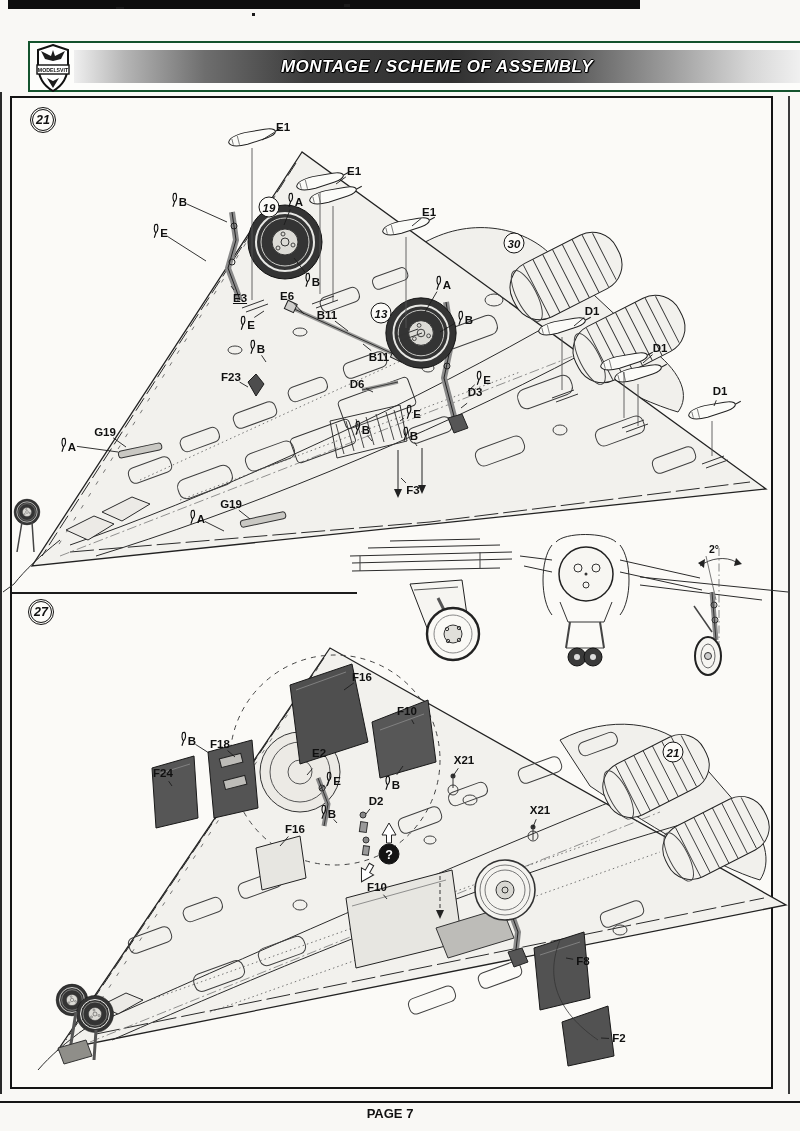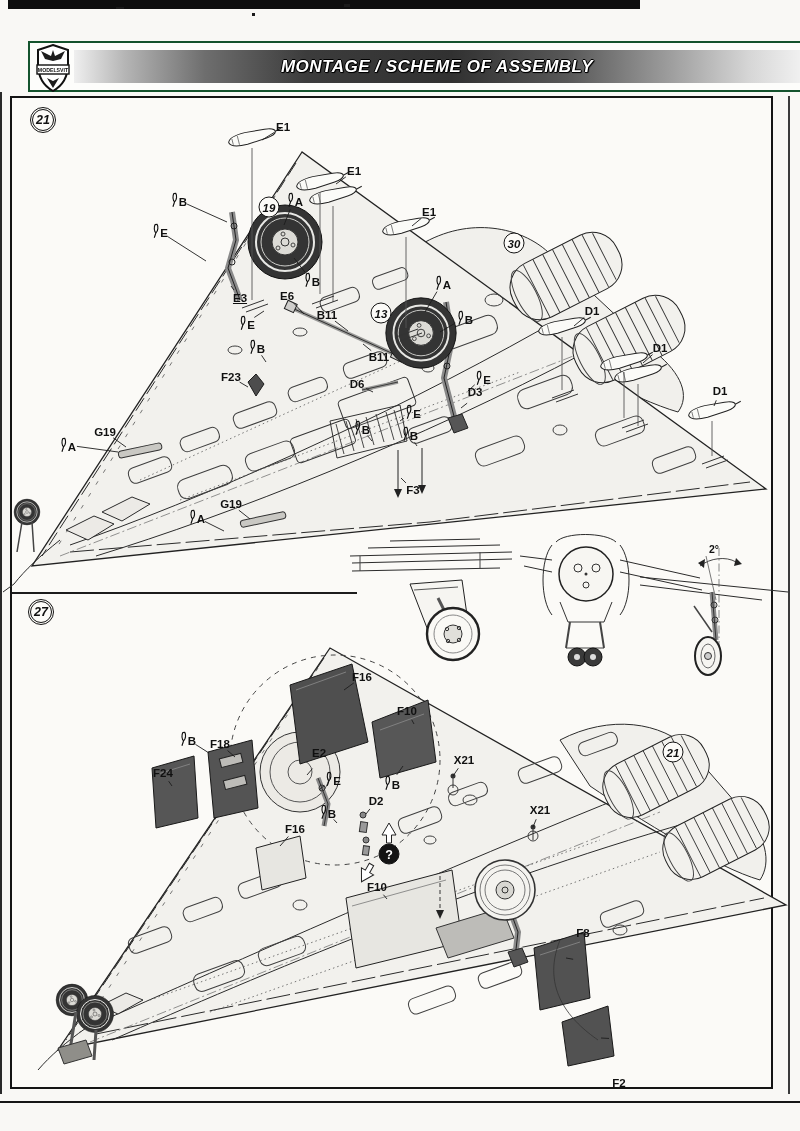--- a/index.html
+++ b/index.html
@@ -519,22 +519,22 @@
       <div class="label" style="left: 362px; top: 677px;">F16</div>
       <div class="label" style="left: 407px; top: 711px;">F10</div>
       <div class="label" style="left: 220px; top: 744px;">F18</div>
       <div class="label" style="left: 163px; top: 773px;">F24</div>
       <div class="label" style="left: 319px; top: 737px; margin-top: 16px;">E2</div>
       <div class="label" style="left: 376px; top: 801px;">D2</div>
       <div class="label" style="left: 464px; top: 760px;">X21</div>
       <div class="label" style="left: 540px; top: 810px;">X21</div>
       <div class="label" style="left: 295px; top: 829px;">F16</div>
       <div class="label" style="left: 377px; top: 887px;">F10</div>
-      <div class="label" style="left: 583px; top: 933px; text-align: center;">F8</div>
-      <div class="label" style="left: 619px; top: 1083px;">F2</div>
+      <div class="label" style="left: 583px; top: 961px; text-align: center;">F8</div>
+      <div class="label" style="left: 619px; top: 1038px;">F2</div>
       <div class="plabel" style="left: 187px; top: 739px;">
         <svg width="9" height="15" viewBox="0 0 9 15">
           <path d="M6.8,0.6 C8.3,3 8,7.2 5.8,9.4 C3.9,7.9 3.5,3.4 5.1,0.9 Z M5.6,9.7 L4.1,14.2" fill="none" stroke="#111" stroke-width="1.15"></path>
         </svg>
         <span>B</span>
       </div>
       <div class="plabel" style="left: 332px; top: 779px;">
         <svg width="9" height="15" viewBox="0 0 9 15">
           <path d="M6.8,0.6 C8.3,3 8,7.2 5.8,9.4 C3.9,7.9 3.5,3.4 5.1,0.9 Z M5.6,9.7 L4.1,14.2" fill="none" stroke="#111" stroke-width="1.15"></path>
         </svg>
@@ -550,13 +550,14 @@
         <svg width="9" height="15" viewBox="0 0 9 15">
           <path d="M6.8,0.6 C8.3,3 8,7.2 5.8,9.4 C3.9,7.9 3.5,3.4 5.1,0.9 Z M5.6,9.7 L4.1,14.2" fill="none" stroke="#111" stroke-width="1.15"></path>
         </svg>
         <span>B</span>
       </div>
     </div>
 
   <div class="angle-label" style="left:714px;top:549px;">2°</div>
 
   <div class="footer-line"></div>
+  <div class="footer-label">PAGE 7</div>
 </div>
 
 </body></html>

